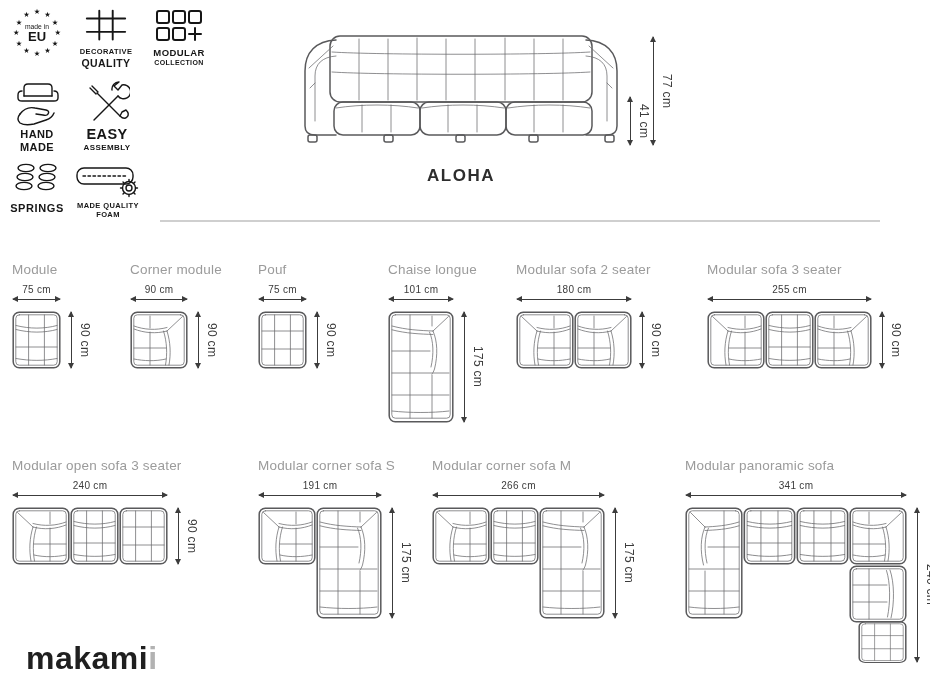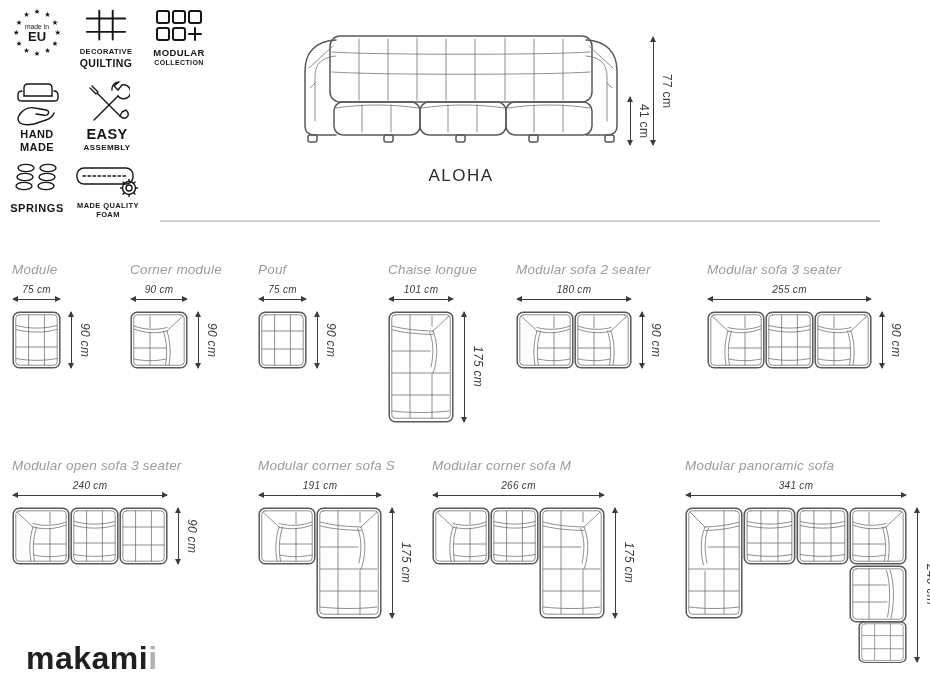--- a/index.html
+++ b/index.html
@@ -20,42 +20,42 @@
   .badge-dq .b2{font-size:10.5px;}
   .badge-mc .b1{font-size:9.5px;} .badge-mc .b2{font-size:7px;}
   .badge-hm .b1,.badge-hm .b2{font-size:11px;}
   .badge-ea .b1{font-size:14.5px;} .badge-ea .b2{font-size:8px;}
   .badge-sp .b1{font-size:11px;letter-spacing:.6px;}
   .icondraw{fill:none;stroke:#161616;stroke-width:2;stroke-linecap:round;stroke-linejoin:round;}
   .icondraw-thin{fill:none;stroke:#161616;stroke-width:1.4;stroke-linecap:round;stroke-linejoin:round;}
 
   
   .hero-title{position:absolute;left:296px;top:166px;width:330px;text-align:center;
-              font-size:17px;font-weight:normal;letter-spacing:1.5px;color:#2d2d2d;}
+              font-size:17px;font-weight:bold;letter-spacing:1.5px;color:#2d2d2d;}
   .divider{position:absolute;left:160px;top:220px;width:720px;height:2px;background:#cfcfcf;}
 
   
   .dim-label{font-size:10px;color:#3b3b3b;letter-spacing:.3px;white-space:nowrap;}
   .dim-label-v{font-size:12px;color:#3b3b3b;letter-spacing:.3px;white-space:nowrap;
                writing-mode:vertical-rl;align-self:center;}
   .harrow{position:relative;height:0;border-top:1.2px solid #3c3c3c;margin:0 1px;}
   .harrow::before,.harrow::after{content:"";position:absolute;top:-4px;width:0;height:0;
       border-top:3.2px solid transparent;border-bottom:3.2px solid transparent;}
   .harrow::before{left:-1px;border-right:6.5px solid #3c3c3c;}
   .harrow::after{right:-1px;border-left:6.5px solid #3c3c3c;}
   .varrow{position:relative;width:0;border-left:1.2px solid #3c3c3c;margin:1px 0;}
   .varrow::before,.varrow::after{content:"";position:absolute;left:-4px;width:0;height:0;
       border-left:3.2px solid transparent;border-right:3.2px solid transparent;}
   .varrow::before{top:-1px;border-bottom:6.5px solid #3c3c3c;}
   .varrow::after{bottom:-1px;border-top:6.5px solid #3c3c3c;}
   .vdim{display:flex;gap:6px;}
   .vdim .varrow{height:auto;align-self:stretch;}
 
   
-  .card{position:absolute;font-style:italic;}
+  .card{position:absolute;}
   .card-title{font-size:13.5px;color:#9b9b9b;letter-spacing:.2px;white-space:nowrap;margin-bottom:7px;}
   .wdim{text-align:center;margin-bottom:11px;}
   .wdim .dim-label{display:block;margin-bottom:4px;}
   .card .body{display:flex;align-items:flex-start;gap:9px;}
 
   
   .logo{position:absolute;left:26px;top:640px;font-size:32px;font-weight:bold;
         letter-spacing:.5px;color:#1f1f1f;}
   .logo .accent{color:#b2b2b2;}
 </style>
@@ -168,21 +168,21 @@
   </div>
 
   <div class="badge badge-dq" style="left:76px;top:8px;width:60px">
     <svg width="46" height="40" viewBox="0 0 48 40">
       <line class="icondraw" x1="17" y1="2" x2="17" y2="32"></line>
       <line class="icondraw" x1="31" y1="2" x2="31" y2="32"></line>
       <line class="icondraw" x1="4" y1="10" x2="44" y2="10"></line>
       <line class="icondraw" x1="4" y1="24" x2="44" y2="24"></line>
     </svg>
     <div class="b1">DECORATIVE</div>
-    <div class="b2">QUILTING</div>
+    <div class="b2">QUALITY</div>
   </div>
 
   <div class="badge badge-mc" style="left:148px;top:8px;width:62px">
     <svg width="50" height="40" viewBox="0 0 50 40">
       <rect class="icondraw" x="3" y="3" width="12" height="12" rx="2"></rect>
       <rect class="icondraw" x="19" y="3" width="12" height="12" rx="2"></rect>
       <rect class="icondraw" x="35" y="3" width="12" height="12" rx="2"></rect>
       <rect class="icondraw" x="3" y="20" width="12" height="12" rx="2"></rect>
       <rect class="icondraw" x="19" y="20" width="12" height="12" rx="2"></rect>
       <line class="icondraw" x1="41" y1="20" x2="41" y2="32"></line>

